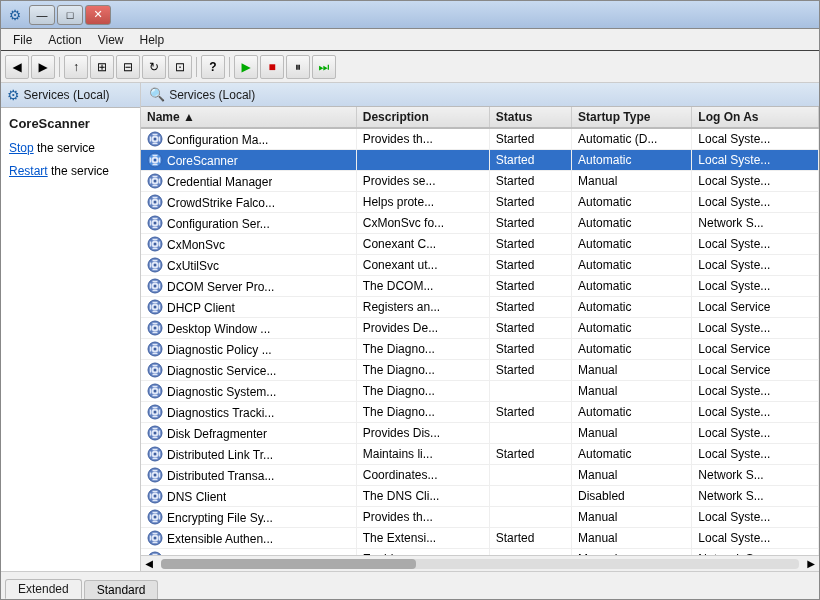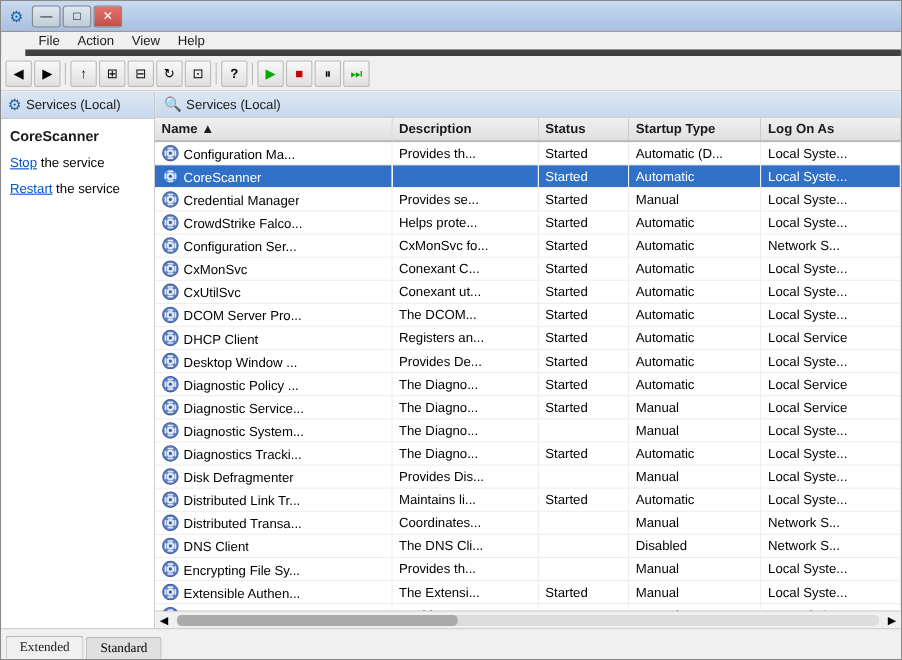--- a/index.html
+++ b/index.html
@@ -61,23 +61,22 @@
     }
     .tb-btn.close {
       background: linear-gradient(to bottom, #e8706a, #c0504a);
       color: white;
     }
     .menu-bar {
       background: #f0f0f0;
       height: 22px;
       display: flex;
       align-items: center;
-      border-bottom: 6px solid #404040;
+      border-bottom: 1px solid #404040;
       padding: 0 4px;
-      margin-left: 22px;
     }
     .menu-item {
       padding: 2px 8px;
       cursor: pointer;
       color: #1a1a1a;
     }
     .toolbar {
       background: #f0f0f0;
       height: 32px;
       display: flex;
@@ -219,21 +218,20 @@
       display: inline-flex;
       align-items: center;
       justify-content: center;
     }
     .status-bar {
       height: 28px;
       background: #f0f0f0;
       border-top: 1px solid #ccc;
       display: flex;
       align-items: center;
-      font-family: Liberation Serif, serif;
     }
     .tab-bar {
       display: flex;
       align-items: flex-end;
       padding: 0 4px;
       height: 100%;
     }
     .tab {
       padding: 2px 12px;
       border: 1px solid #bbb;

